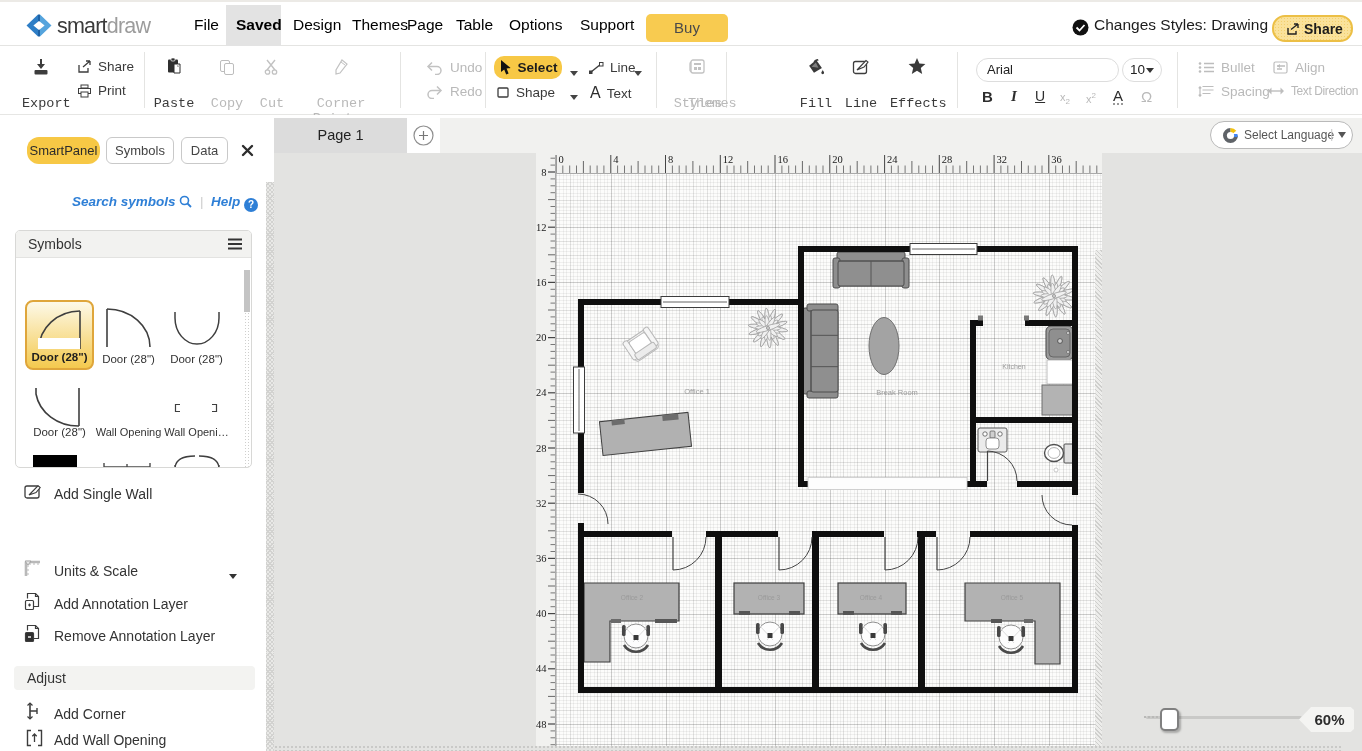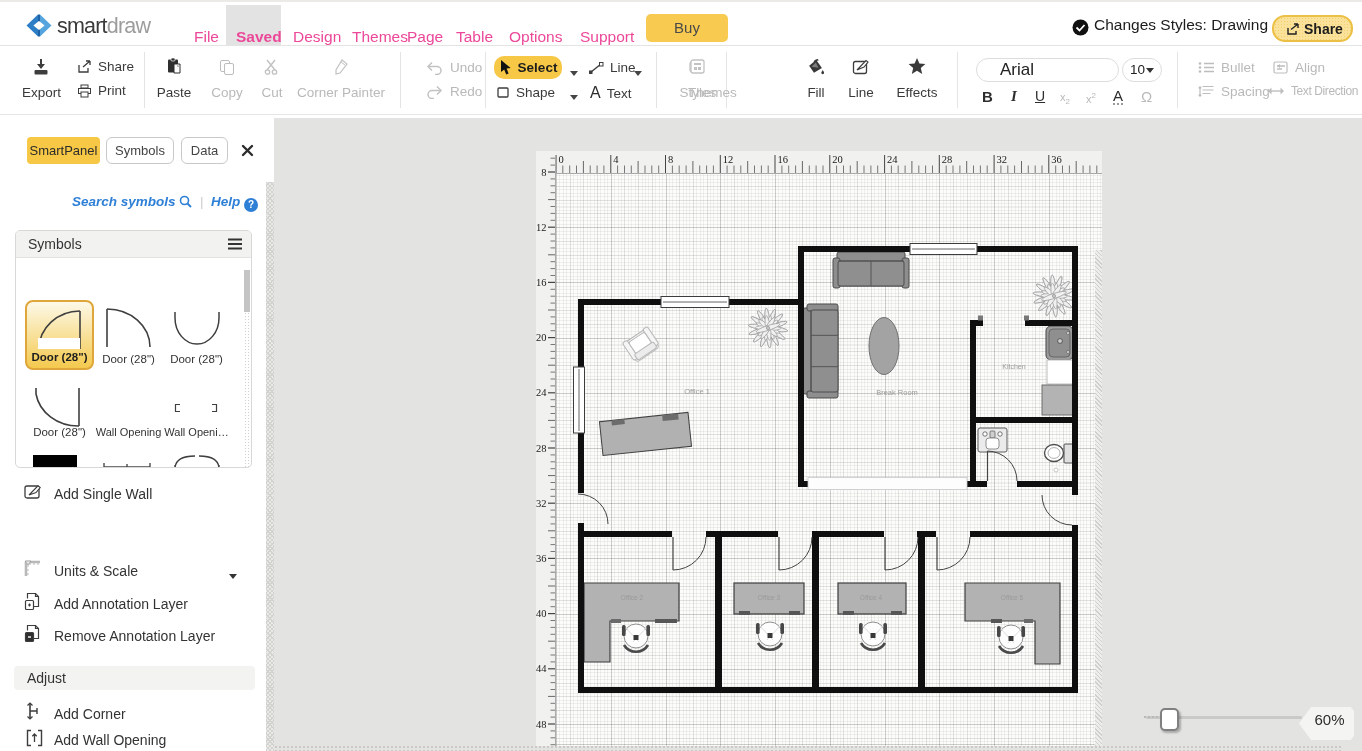--- a/index.html
+++ b/index.html
@@ -1,21 +1,21 @@
 <!DOCTYPE html>
 <html><head><meta charset="utf-8"><title>SmartDraw</title>
 <style>
 * { margin:0; padding:0; }
 html,body { width:1362px; height:751px; overflow:hidden; font-family:"Liberation Sans", sans-serif; background:#fff; }
 #app { position:relative; width:1362px; height:751px; }
 #header { position:absolute; left:0; top:0; width:1362px; height:46px; background:#fff; border-top:2px solid #eceae6; border-bottom:1px solid #e4e4e2; box-sizing:border-box; }
-.menu { position:absolute; top:14px; font-size:15.5px; color:#ec4899;margin-top:12px; }
+.menu { position:absolute; top:14px; font-size:15.5px; color:#000000; }
 #toolbar { position:absolute; left:0; top:46px; width:1362px; height:69px; background:#fff; border-bottom:1px solid #e6e6e4; box-sizing:border-box; }
 .ti { position:absolute; }
-.tl { font-size:13.5px; color:#3a3a3a; margin-top:5px; }
+.tl { font-size:13.5px; color:#3a3a3a; margin-top:16px;font-family:Liberation Mono, monospace; }
 .tl2 { font-size:13.5px; color:#3a3a3a; margin-left:6px; white-space:nowrap; }
 .gray { color:#b9b9b9; }
 .trow { display:flex; align-items:center; white-space:nowrap; }
 #panel { position:absolute; left:0; top:115px; width:266px; height:636px; background:#fff; }
 .prow { position:absolute; font-size:14px; color:#333; }
 .pbar { position:absolute; left:14px; width:241px; height:24px; background:#f3f3f1; border-radius:4px; }
 .pbar span { font-size:14px; color:#333; margin-left:13px; line-height:24px; display:inline-block; }
 #resizer { position:absolute; left:266px; top:115px; width:8px; height:636px; background:#fff; }
 #resizer::after { content:""; position:absolute; left:0; top:67px; width:8px; height:569px; background:#e9e9e7; background-image:repeating-linear-gradient(45deg, #d2d2d0 0 1px, transparent 1px 3px), repeating-linear-gradient(-45deg, #d2d2d0 0 1px, transparent 1px 3px); }
 #canvas { position:absolute; left:274px; top:115px; width:1088px; height:636px; background:#e3e3e1; }
@@ -159,21 +159,21 @@
         </svg><div class="tl">Fill</div></div>
 <div class="ti" style="left:839px;top:12px;width:44px;text-align:center"><svg width="18" height="18" viewBox="0 0 18 18">
           <rect x="1.5" y="3.5" width="13" height="12" rx="2" stroke="#3d3d3d" fill="none" stroke-width="1.3"></rect>
           <path d="M5 12 14 2.5l2 1.6L12 9z" fill="#fff" stroke="#3d3d3d" stroke-width="1.1"></path>
         </svg><div class="tl">Line</div></div>
 <div class="ti" style="left:890px;top:11px;width:54px;text-align:center"><svg width="20" height="19" viewBox="0 0 20 19">
           <path d="M10 1l2.4 5.6 6 .5-4.6 4 1.4 5.9L10 13.8 4.8 17l1.4-5.9-4.6-4 6-.5z" fill="#3a3a3a"></path>
         </svg><div class="tl">Effects</div></div>
 <div style="position:absolute;left:957px;top:6px;width:1px;height:56px;background:#e4e4e2"></div>
 <div style="position:absolute;left:1177px;top:6px;width:1px;height:56px;background:#e4e4e2"></div>
-<div style="position:absolute;left:976px;top:12px;width:143px;height:24px;background:#fff;border:1px solid #ddd;border-radius:12px;box-sizing:border-box"><span style="font-size:17px;color:#222;margin-left:23px;line-height:22px">Arial</span></div>
+<div style="position:absolute;left:976px;top:12px;width:143px;height:24px;background:#fff;border:1px solid #ddd;border-radius:12px;box-sizing:border-box"><span style="font-size:13px;color:#222;margin-left:10px;line-height:22px">Arial</span></div>
 <div style="position:absolute;left:1122px;top:12px;width:40px;height:24px;background:#fff;border:1px solid #ddd;border-radius:12px;box-sizing:border-box"><span style="font-size:13.5px;color:#222;margin-left:7px;line-height:22px">10</span><span style="position:absolute;right:7px;top:9px;width:0;height:0;border-left:4.5px solid transparent;border-right:4.5px solid transparent;border-top:5px solid #333"></span></div>
 <div style="position:absolute;left:982px;top:42px;font-size:15px;font-weight:bold;color:#2d2d2d">B</div>
 <div style="position:absolute;left:1011px;top:42px;font-size:15px;font-style:italic;color:#2d2d2d;font-family:Liberation Serif, serif"><b>I</b></div>
 <div style="position:absolute;left:1035px;top:42px;font-size:14px;color:#2d2d2d;text-decoration:underline">U</div>
 <div style="position:absolute;left:1060px;top:45px;font-size:11px;color:#b9b9b9">x<sub style="font-size:8px">2</sub></div>
 <div style="position:absolute;left:1086px;top:45px;font-size:11px;color:#b9b9b9">x<sup style="font-size:8px">2</sup></div>
 <div style="position:absolute;left:1113px;top:42px;font-size:15px;color:#2d2d2d;border-bottom:2px dotted #999;line-height:15px">A</div>
 <div style="position:absolute;left:1141px;top:42px;font-size:15px;color:#b9b9b9">Ω</div>
 <div style="position:absolute;left:1198px;top:14px" class="trow">
         <svg width="17" height="13" viewBox="0 0 17 13">
@@ -201,21 +201,21 @@
 <div style="position:absolute;left:1267px;top:38px" class="trow">
         <svg width="18" height="10" viewBox="0 0 18 10">
           <path d="M2 5h14" stroke="#bdbdbd" stroke-width="1.4"></path>
           <path d="M4.5 1.5 1 5l3.5 3.5zM13.5 1.5 17 5l-3.5 3.5z" fill="#bdbdbd"></path>
         </svg>
         <span class="tl2 gray" style="font-size:12px;letter-spacing:-0.4px">Text Direction</span>
       </div>
 </div>
 
 <div id="panel">
-  <div style="position:absolute;left:27px;top:22px;width:73px;height:27px;background:#f7c845;border-radius:4px;text-align:center;line-height:27px;font-size:13px;color:#2b2b2b">SmartPanel</div>
+  <div style="position:absolute;left:27px;top:22px;width:73px;height:27px;background:#f7c845;border-radius:12px;text-align:center;line-height:27px;font-size:13px;color:#2b2b2b">SmartPanel</div>
   <div style="position:absolute;left:106px;top:22px;width:68px;height:27px;background:#fff;border:1px solid #c9c9c9;border-radius:6px;box-sizing:border-box;text-align:center;line-height:25px;font-size:13px;color:#444">Symbols</div>
   <div style="position:absolute;left:181px;top:22px;width:47px;height:27px;background:#fff;border:1px solid #c9c9c9;border-radius:6px;box-sizing:border-box;text-align:center;line-height:25px;font-size:13px;color:#444">Data</div>
   <svg style="position:absolute;left:240px;top:28px" width="15" height="15" viewBox="0 0 15 15">
         <path d="M3 3l9 9M12 3l-9 9" stroke="#2d2d2d" stroke-width="2.4" stroke-linecap="round"></path>
       </svg>
 
   <div style="position:absolute;left:0;top:79px;width:266px;text-align:center;padding-left:64px;box-sizing:border-box;font-size:13.5px;font-style:italic;color:#2e7fd6">
     <span style="font-weight:bold">Search symbols</span>
     <svg width="13" height="13" viewBox="0 0 13 13" style="vertical-align:-2px">
           <circle cx="5.5" cy="5.5" r="4" stroke="#2e7fd6" fill="none" stroke-width="1.6"></circle>
@@ -328,20 +328,40 @@
           <path d="M5 1.5H1.5v15H5M12 1.5h3.5v15H12" stroke="#3d3d3d" stroke-width="1.4" fill="none"></path>
           <path d="M8.5 13V5M6.3 7.3 8.5 5l2.2 2.3" stroke="#3d3d3d" stroke-width="1.3" fill="none"></path>
         </svg></div>
   <div class="prow" style="left:54px;top:617px">Add Wall Opening</div>
 </div>
 
 <div id="resizer"></div>
 
 <div id="canvas">
   <div style="position:absolute;left:0;top:0;width:1088px;height:3px;background:#fff"></div>
+  <div id="tabstrip">
+    <div style="position:absolute;left:0;top:0;width:133px;height:35px;background:#dcdcdc;text-align:center;line-height:34px;font-size:14.5px;color:#222">Page 1</div>
+    <div style="position:absolute;left:133px;top:0;width:33px;height:35px;background:#fff"></div>
+    <svg style="position:absolute;left:139px;top:7px" width="21" height="21" viewBox="0 0 21 21">
+          <circle cx="10.5" cy="10.5" r="9.5" stroke="#8f8f8f" fill="none" stroke-width="1.2"></circle>
+          <path d="M10.5 6v9M6 10.5h9" stroke="#777" stroke-width="1.2"></path>
+        </svg>
+    <div style="position:absolute;left:936px;top:3px;width:143px;height:28px;background:#fff;border:1px solid #b9b9b9;border-radius:14px;box-sizing:border-box">
+      <svg style="position:absolute;left:11px;top:5px" width="17" height="17" viewBox="0 0 17 17">
+        <path d="M8.5 1 A 7.5 7.5 0 1 0 16 8.5 h-7.5z" fill="#5f6368"></path>
+        <path d="M8.5 1 A 7.5 7.5 0 0 1 14.3 3.8 L 8.5 8.5z" fill="#f4c20d"></path>
+        <path d="M16 8.5 a 7.5 7.5 0 0 0-1.7-4.7 L 8.5 8.5z" fill="#fff" fill-opacity="0.1"></path>
+        <rect x="8.5" y="7" width="7" height="3" fill="#4285f4"></rect>
+        <circle cx="8.5" cy="8.5" r="3.6" fill="#fff"></circle>
+      </svg>
+      <span style="position:absolute;left:33px;top:6px;font-size:12px;color:#555">Select Language</span>
+      <span style="position:absolute;left:119px;top:4px;color:#ccc;font-size:13px">|</span>
+      <span style="position:absolute;left:127px;top:10px;width:0;height:0;border-left:4px solid transparent;border-right:4px solid transparent;border-top:6px solid #555"></span>
+    </div>
+  </div>
   <div id="pagegrid" style="background-color:#fcfcfb;background-image:repeating-linear-gradient(to right, rgba(0,0,0,0.05) 0 1px, transparent 1px 3.4225px),repeating-linear-gradient(to bottom, rgba(0,0,0,0.05) 0 1px, transparent 1px 3.45px),repeating-linear-gradient(to right, rgba(0,0,0,0.06) 0 1px, transparent 1px 13.69px),repeating-linear-gradient(to bottom, rgba(0,0,0,0.06) 0 1px, transparent 1px 13.8px),repeating-linear-gradient(to right, rgba(0,0,0,0.095) 0 1px, transparent 1px 54.76px),repeating-linear-gradient(to bottom, rgba(0,0,0,0.095) 0 1px, transparent 1px 55.2px);background-position: 0 0, 0 -2px, 0 0, 0 -2px, 0 0, 0 -2px;"></div>
 <svg id="plan" style="position:absolute;left:282px;top:59px" width="546" height="572" viewBox="556 174 546 572">
 <g stroke="#9a9a9a" fill="#f0f0f0" stroke-width="0.7">
 <ellipse cx="768" cy="328" rx="20" ry="2.6" transform="rotate(8.0 768 328)"></ellipse>
 <ellipse cx="768" cy="328" rx="20" ry="2.6" transform="rotate(33.7 768 328)"></ellipse>
 <ellipse cx="768" cy="328" rx="20" ry="2.6" transform="rotate(59.4 768 328)"></ellipse>
 <ellipse cx="768" cy="328" rx="20" ry="2.6" transform="rotate(85.1 768 328)"></ellipse>
 <ellipse cx="768" cy="328" rx="20" ry="2.6" transform="rotate(110.8 768 328)"></ellipse>
 <ellipse cx="768" cy="328" rx="20" ry="2.6" transform="rotate(136.5 768 328)"></ellipse>
 <ellipse cx="768" cy="328" rx="20" ry="2.6" transform="rotate(162.2 768 328)"></ellipse>
@@ -734,16 +754,16 @@
 <line x1="550.5" y1="737.8" x2="555" y2="737.8" stroke="#777" stroke-width="1"></line>
 <line x1="550.5" y1="744.7" x2="555" y2="744.7" stroke="#777" stroke-width="1"></line>
 <line x1="555.5" y1="155" x2="555.5" y2="746" stroke="#aaa" stroke-width="1"></line>
       </svg>
   <div style="position:absolute;left:821px;top:135px;width:7px;height:496px;background:#ededeb;background-image:repeating-linear-gradient(45deg,#cfcfcd 0 1px,transparent 1px 3px)"></div>
   <div style="position:absolute;left:0px;top:630px;width:1068px;height:6px;background-image:radial-gradient(#c9c9c7 0.9px, transparent 1px);background-size:4px 4px"></div>
 
   <div style="position:absolute;left:872px;top:601px;width:156px;height:3px;background:#c9c9c7;border-radius:2px"></div>
   <div style="position:absolute;left:869px;top:600px;width:18px;height:5px;background-image:radial-gradient(#b9b9b7 1px, transparent 1.1px);background-size:4px 4px"></div>
   <div style="position:absolute;left:886px;top:593px;width:15px;height:19px;background:#fff;border:2px solid #808080;border-radius:5px;box-shadow:1.5px 2px 2px rgba(0,0,0,0.25)"></div>
-  <div style="position:absolute;left:1025px;top:592px;width:55px;height:33px;background:#f4f4f2;clip-path:polygon(0 50%, 22% 0, 94% 0, 100% 12%, 100% 88%, 94% 100%, 22% 100%);text-align:center;line-height:25px;font-size:15px;font-weight:normal;color:#2d2d2d;padding-left:6px;box-sizing:border-box">60%</div>
+  <div style="position:absolute;left:1025px;top:592px;width:55px;height:25px;background:#f4f4f2;clip-path:polygon(0 50%, 22% 0, 94% 0, 100% 12%, 100% 88%, 94% 100%, 22% 100%);text-align:center;line-height:25px;font-size:15px;font-weight:bold;color:#2d2d2d;padding-left:6px;box-sizing:border-box">60%</div>
 </div>
 
 </div>
 
 </body></html>

